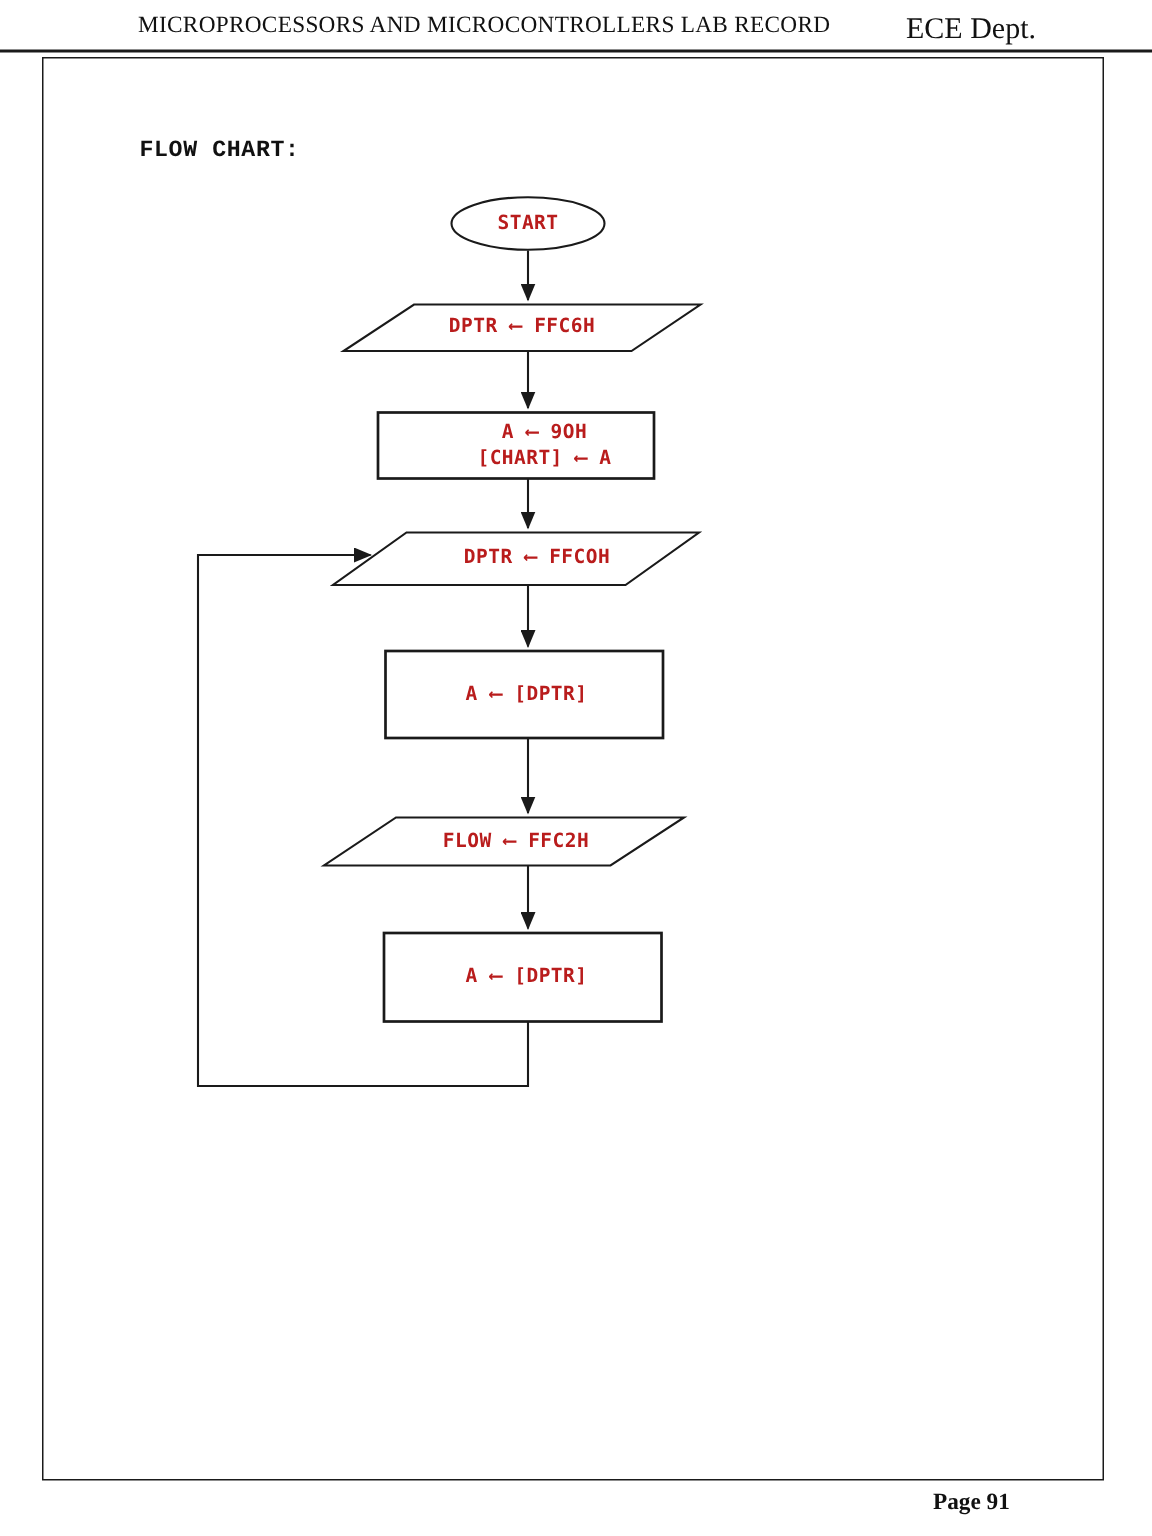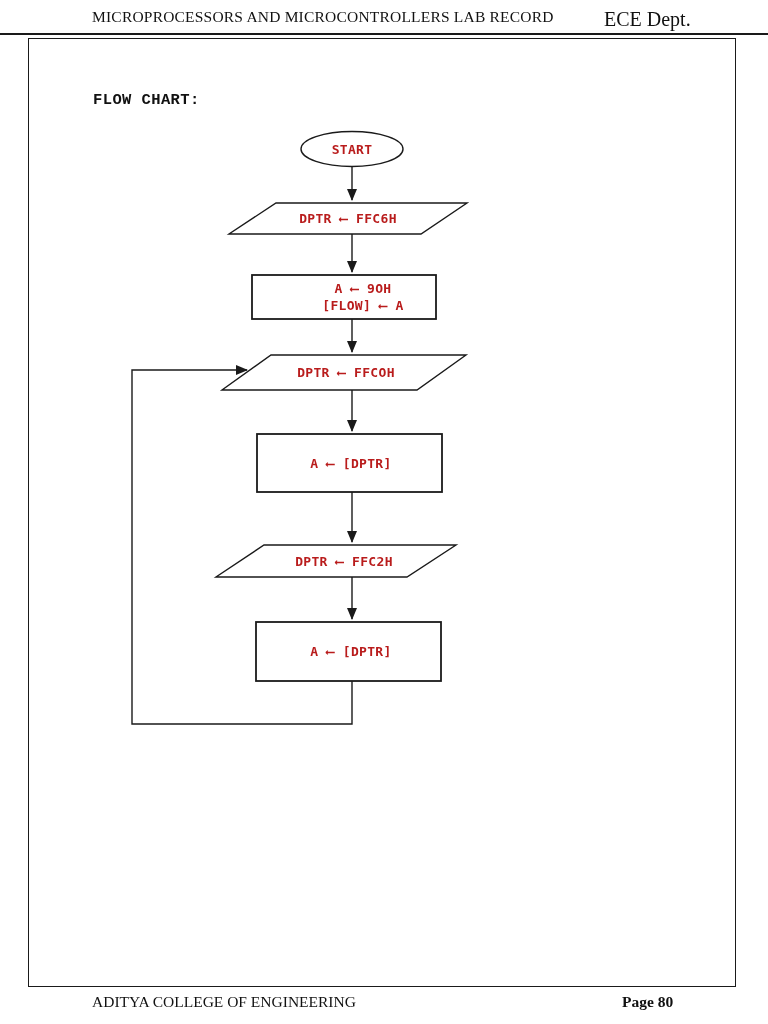--- a/index.html
+++ b/index.html
@@ -83,29 +83,28 @@
 
       <polyline points="323,642 323,685 103,685 103,331 218,331" fill="none" stroke="#1a1a1a" stroke-width="1.4" marker-end="url(#ah)"></polyline>
     </svg>
 
     <div class="fc-label" style="left:323px; top:110px;">START</div>
 
     <div class="fc-label" style="left:319px; top:179px;">DPTR ⟵ FFC6H</div>
 
     <div class="fc-label" style="left:334px; top:258px;">
       <div>A ⟵ 9OH</div>
-      <div>[FLOW] ⟵ A</div>
+      <div>[CHART] ⟵ A</div>
     </div>
 
-    <div class="fc-label" style="left:317px; top:333px;">DPTR ⟵ FFCOH</div>
+    <div class="fc-label" style="left:329px; top:333px;">DPTR ⟵ FFCOH</div>
 
     <div class="fc-label" style="left:322px; top:424px;">A ⟵ [DPTR]</div>
 
-    <div class="fc-label" style="left:315px; top:522px;">DPTR ⟵ FFC2H</div>
+    <div class="fc-label" style="left:315px; top:522px;">FLOW ⟵ FFC2H</div>
 
     <div class="fc-label" style="left:322px; top:612px;">A ⟵ [DPTR]</div>
 
   </div>
 
-  <span class="ftr-college">ADITYA COLLEGE OF ENGINEERING</span>
-  <span class="ftr-page">Page 80</span>
+  <span class="ftr-page">Page 91</span>
 
 </div>
 
 </body></html>

